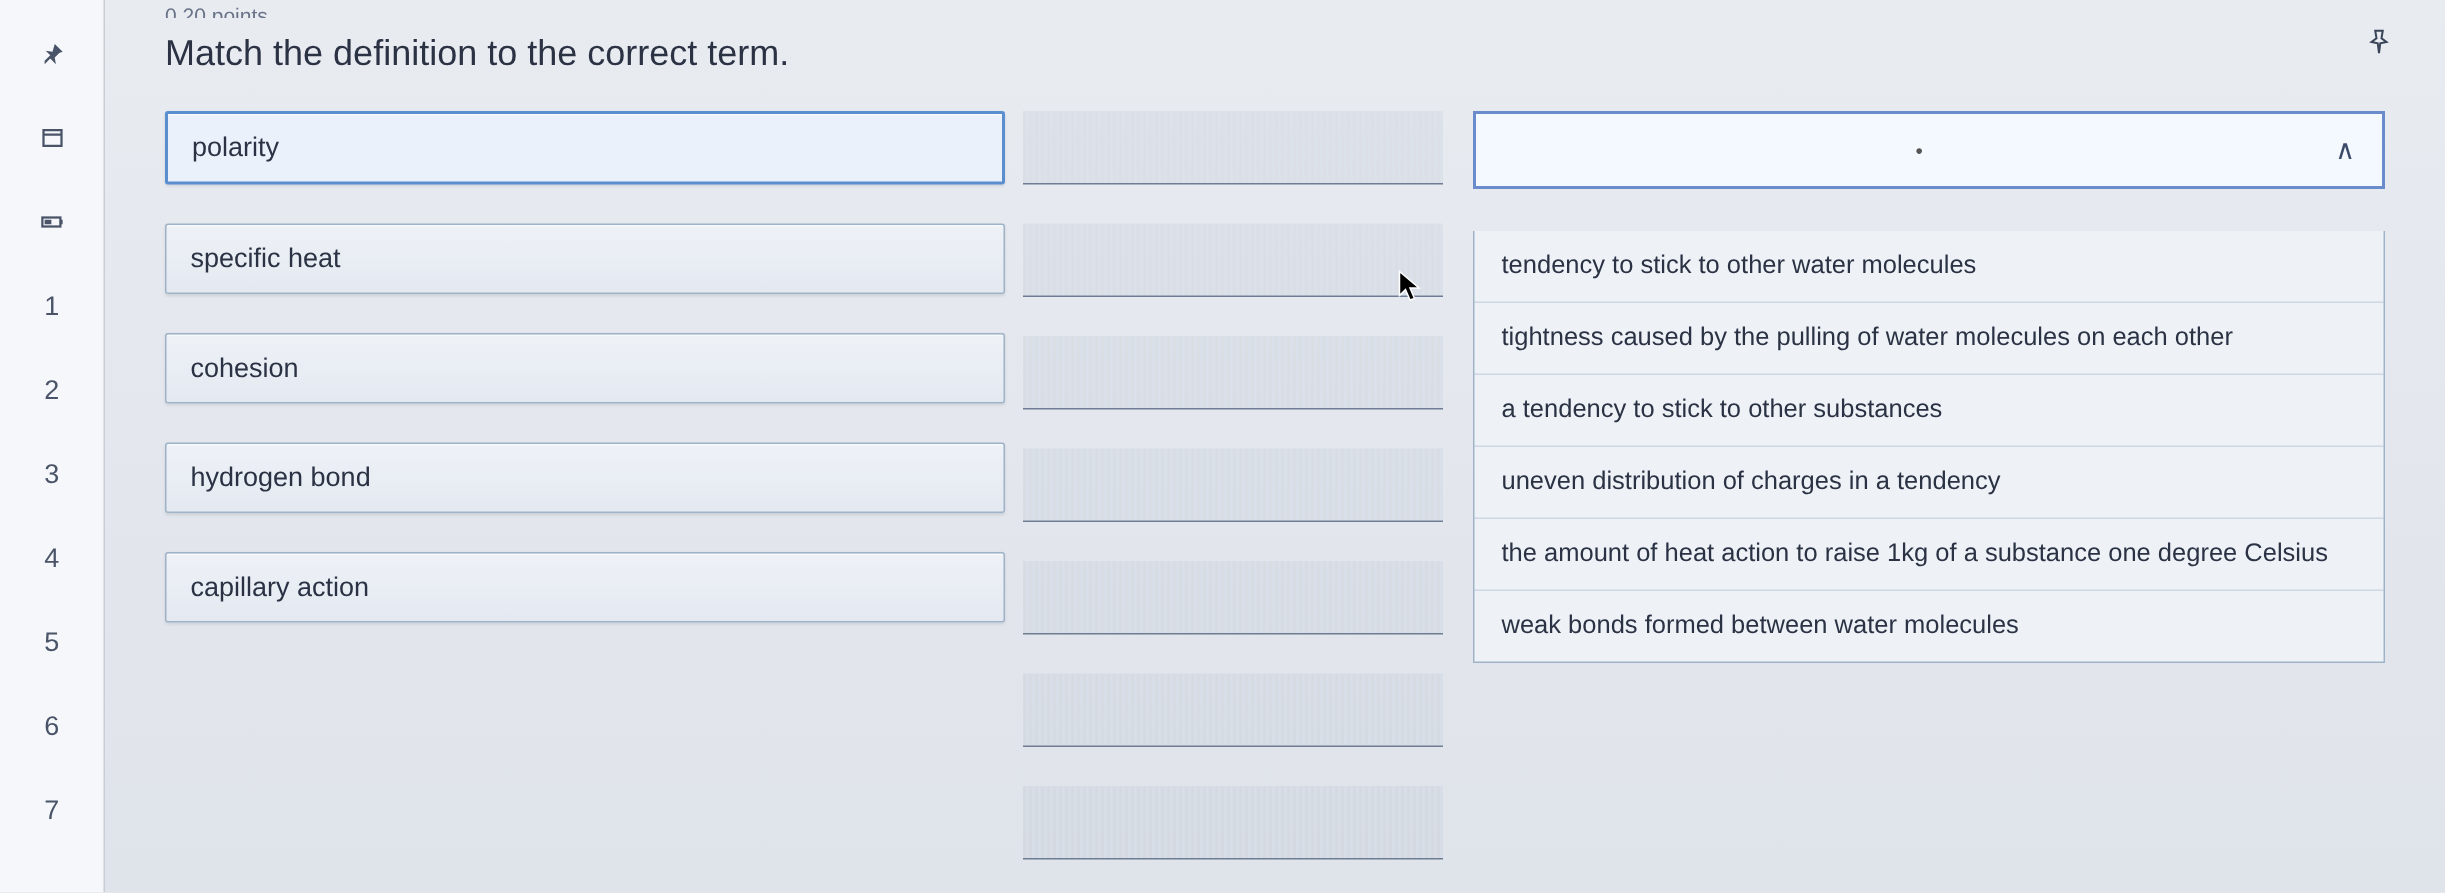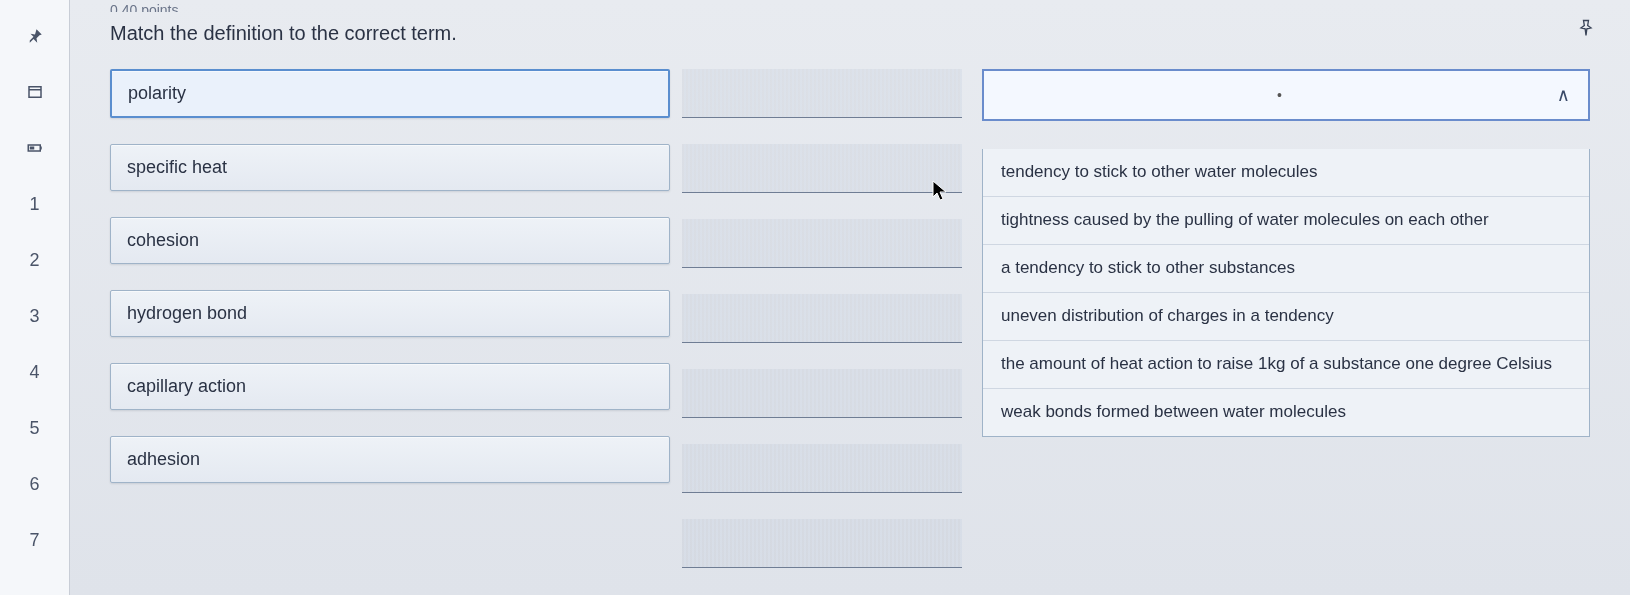--- a/index.html
+++ b/index.html
@@ -46,21 +46,21 @@
     .points-row {
       color: #6a7489;
       font-size: 14px;
       padding: 2px 0 4px 0;
       font-weight: 500;
       height: 12px;
       overflow: hidden;
     }
     .instruction {
       color: #2a3244;
-      font-size: 20px;
+      font-size: 24px;
       padding: 10px 0 24px 0;
     }
     .match-area {
       display: flex;
       gap: 0;
     }
     .terms-col {
       flex: 0 0 560px;
       display: flex;
       flex-direction: column;
@@ -184,32 +184,31 @@
 </div>
 
 <div class="main">
 
   <div class="pin-btn">
     <svg viewBox="0 0 24 24">
         <path d="M9 3h6l-1 6 4 3-5 1-1 8-1-8-5-1 4-3z"></path>
       </svg>
   </div>
 
-  <div class="points-row">0.40 points</div>
+  <div class="points-row">0.20 points</div>
   <div class="instruction">Match the definition to the correct term.</div>
 
   <div class="match-area">
 
     <div class="terms-col">
       <div class="term-tile selected">polarity</div>
       <div class="term-tile">specific heat</div>
       <div class="term-tile">cohesion</div>
       <div class="term-tile">hydrogen bond</div>
       <div class="term-tile">capillary action</div>
-      <div class="term-tile">adhesion</div>
     </div>
 
     <div class="drop-col">
       <div class="drop-slot"></div>
       <div class="drop-slot"></div>
       <div class="drop-slot"></div>
       <div class="drop-slot"></div>
       <div class="drop-slot"></div>
       <div class="drop-slot"></div>
       <div class="drop-slot"></div>

